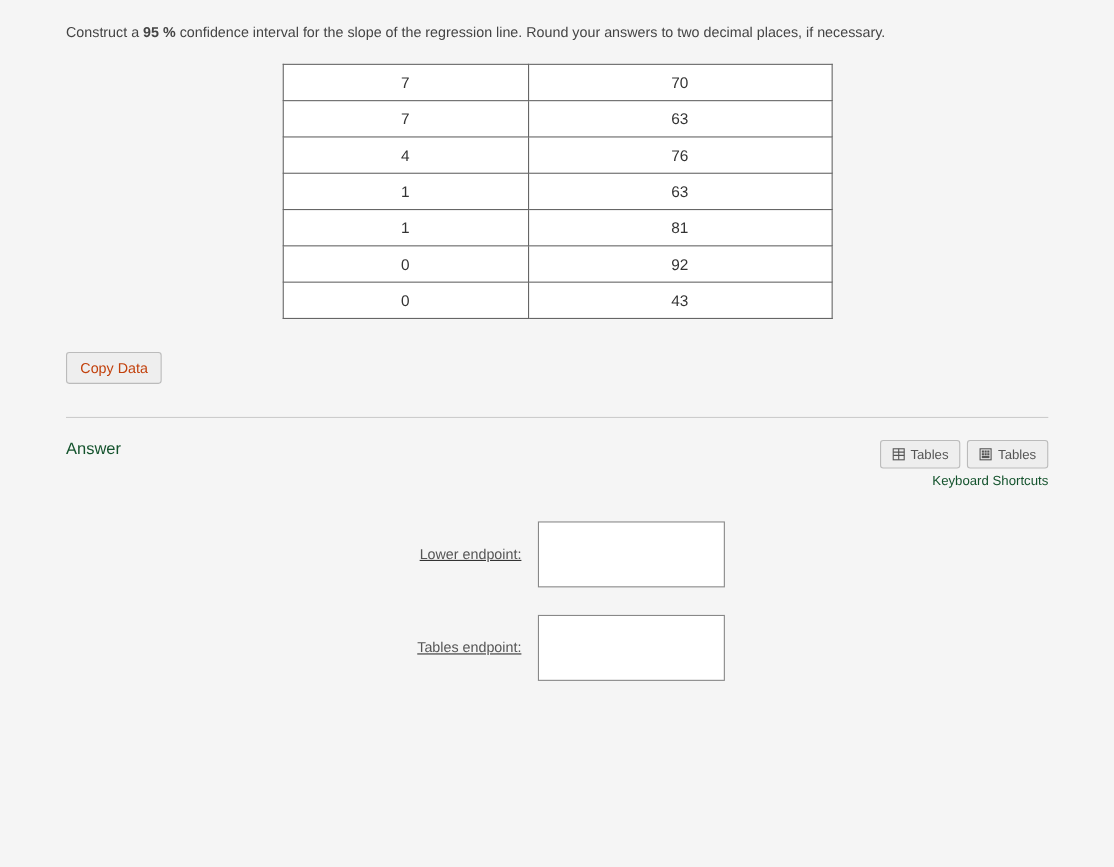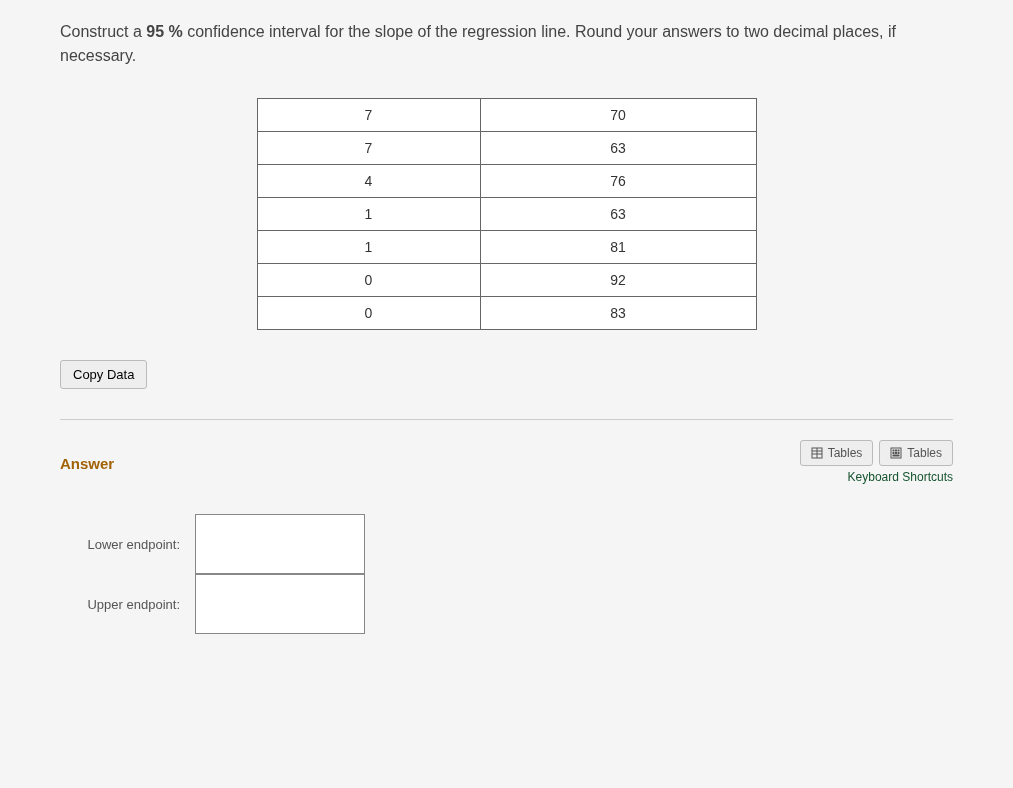--- a/index.html
+++ b/index.html
@@ -8,23 +8,23 @@
       padding: 0;
     }
     body {
       font-family: Arial, Helvetica, sans-serif;
       background: #f5f5f5;
       color: #333;
       padding: 20px 60px;
       width: 1013px;
     }
     .question-text {
-      font-size: 16px;
+      font-size: 13px;
       color: #444;
-      margin-bottom: 30px;
+      margin-bottom: 18px;
       line-height: 1.5;
     }
     .question-text .bold {
       font-weight: bold;
     }
     .data-table-wrapper {
       display: flex;
       justify-content: center;
       margin-bottom: 30px;
     }
@@ -52,42 +52,41 @@
       font-family: "Times New Roman", serif;
       font-weight: bold;
     }
     .copy-btn {
       display: inline-block;
       background: #eee;
       border: 1px solid #bbb;
       border-radius: 3px;
       padding: 6px 12px;
       font-size: 13px;
-      color: #000000;
+      color: #c2410c;
       cursor: pointer;
       margin-bottom: 20px;
     }
     .divider {
       border: none;
       border-top: 1px solid #ccc;
       margin: 10px 0 20px 0;
     }
     .answer-section {
       position: relative;
     }
     .answer-header {
       display: flex;
       justify-content: space-between;
       align-items: flex-start;
     }
     .answer-label {
       font-size: 15px;
-      font-weight: bold;
-      color: #a16207;
-      margin-top: 15px;
+      font-weight: normal;
+      color: #14532d;
     }
     .toolbar {
       display: flex;
       flex-direction: column;
       align-items: flex-end;
       gap: 4px;
       justify-content: flex-end;
     }
     .toolbar-buttons {
       display: flex;
@@ -112,20 +111,23 @@
     }
     .shortcut-link {
       color: #14532d;
       font-size: 12px;
       cursor: pointer;
     }
     .inputs-area {
       margin-top: 30px;
       display: flex;
       flex-direction: column;
+      align-items: center;
+      gap: 25px;
+      text-decoration: underline;
     }
     .input-row {
       display: flex;
       align-items: center;
       gap: 15px;
     }
     .input-label {
       font-size: 13px;
       color: #555;
       width: 120px;
@@ -174,21 +176,21 @@
       <tr>
         <td>1</td>
         <td>81</td>
       </tr>
       <tr>
         <td>0</td>
         <td>92</td>
       </tr>
       <tr>
         <td>0</td>
-        <td>83</td>
+        <td>43</td>
       </tr>
     </tbody>
   </table>
 </div>
 
 <button class="copy-btn">Copy Data</button>
 
 <hr class="divider">
 
 <div class="answer-section">
@@ -226,20 +228,20 @@
       <span class="shortcut-link">Keyboard Shortcuts</span>
     </div>
   </div>
 
   <div class="inputs-area">
     <div class="input-row">
       <span class="input-label">Lower endpoint:</span>
       <input type="text" class="answer-input" value="" style="">
     </div>
     <div class="input-row">
-      <span class="input-label">Upper endpoint:</span>
+      <span class="input-label">Tables endpoint:</span>
       <input type="text" class="answer-input" value="" style="">
     </div>
   </div>
 </div>
 
 
 
 
 </body></html>

